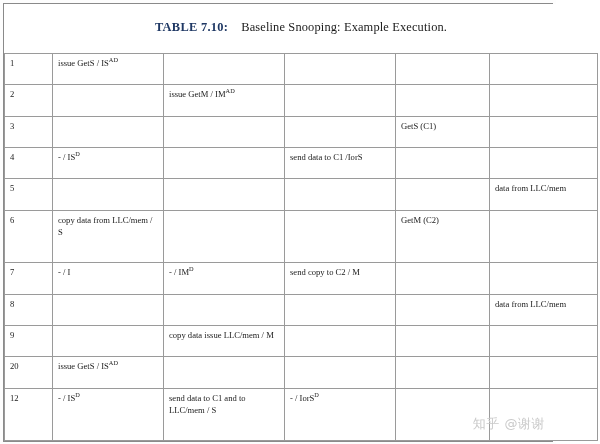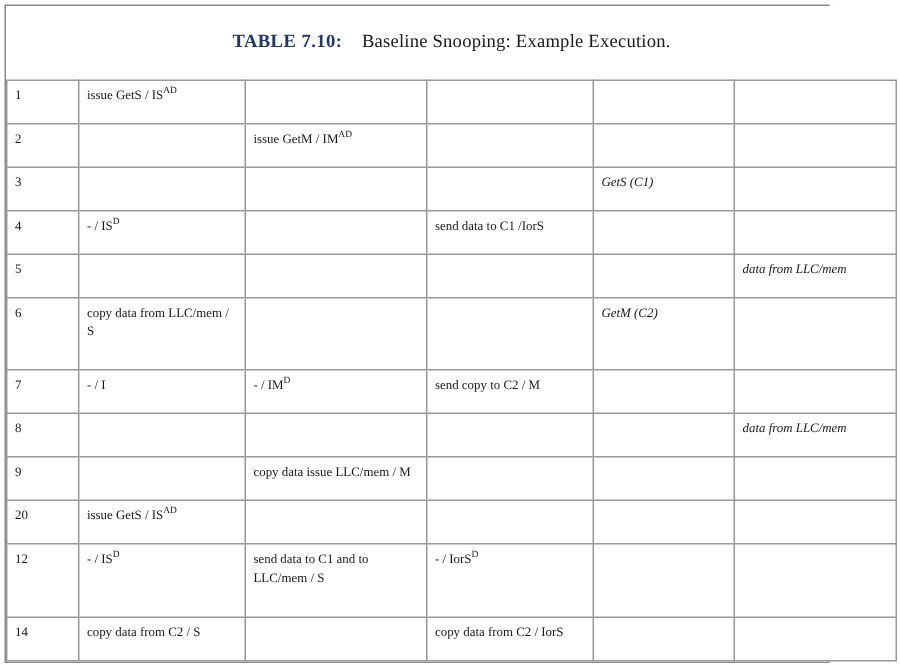--- a/index.html
+++ b/index.html
@@ -87,21 +87,21 @@
   }
 
   
   col.c-cycle   { width: 48px; }
   col.c-core1   { width: 111px; }
   col.c-core2   { width: 121px; }
   col.c-llc     { width: 111px; }
   col.c-req     { width: 94px; }
   col.c-data    { width: 108px; }
 
-  td.cell-bold { font-weight: bold; font-style: italic; }
+  td.cell-bold { font-weight: bold; }
 
   .sup {
     font-size: 6.3px;
     vertical-align: super;
     line-height: 0;
   }
 
   
   .watermark {
     position: absolute;
@@ -226,25 +226,18 @@
             <td class="cell-bold"></td>
           </tr>
           <tr>
             <td>12</td>
             <td>- / IS<span class="sup">D</span></td>
             <td>send data to C1 and to LLC/mem / S</td>
             <td>- / IorS<span class="sup">D</span></td>
             <td class="cell-bold"></td>
             <td class="cell-bold"></td>
           </tr>
-          <tr>
-            <td>14</td>
-            <td>copy data from C2 / S</td>
-            <td></td>
-            <td>copy data from C2 / IorS</td>
-            <td class="cell-bold"></td>
-            <td class="cell-bold"></td>
-          </tr>
         </tbody>
     </table>
 
+    <div class="watermark">知乎 @谢谢</div>
   </div>
 </div>
 
 </body></html>

